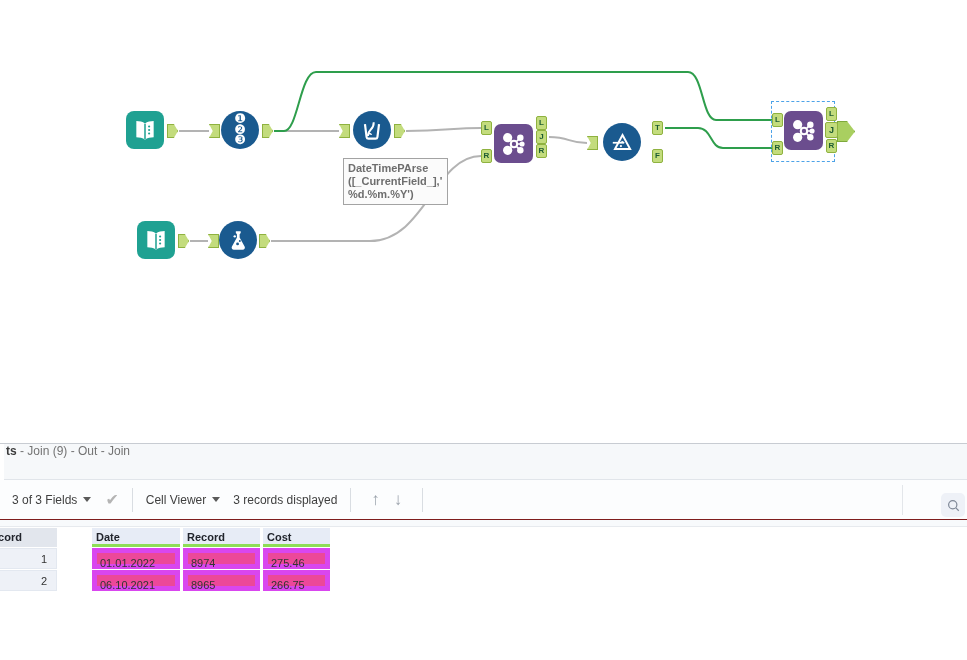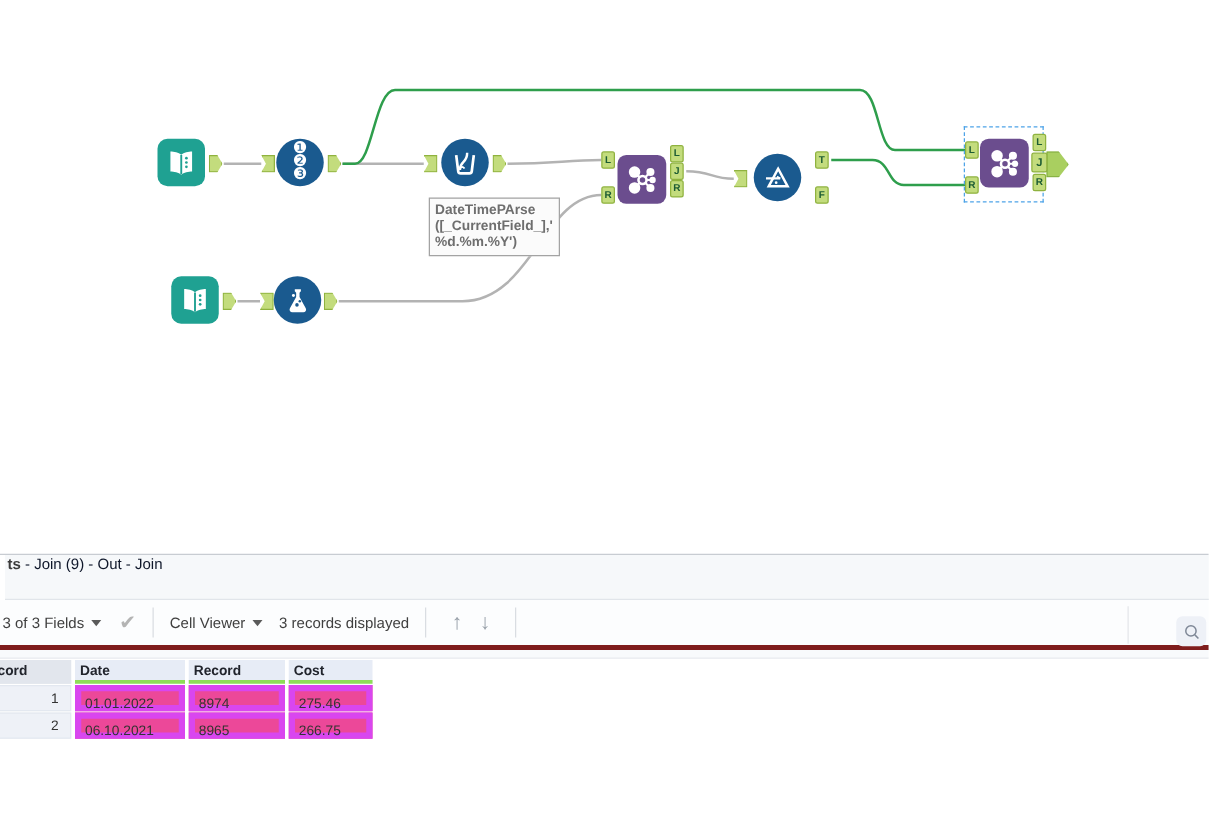--- a/index.html
+++ b/index.html
@@ -35,41 +35,41 @@
           font-size:11px;font-weight:bold;line-height:13px;padding:3px 4px;white-space:pre-line;}
 
   
   .results{position:absolute;left:0;top:443px;width:967px;height:217px;background:#fff;
            border-top:1px solid #c8ccd2;box-sizing:border-box;}
   .results .right-edge{position:absolute;right:1px;top:0;width:1px;height:83px;background:#dcdfe6;}
   .panel-title{position:absolute;left:4px;top:0;width:100%;height:36px;background:#f6f8fa;
            border-bottom:1px solid #e1e5ea;box-sizing:border-box;display:flex;align-items:flex-start;
            padding-left:2px;font-size:12px;}
   .panel-title .t-bold{font-weight:bold;color:#3c3c3c;}
-  .panel-title .t-rest{color:#0f172a;white-space:pre;}
+  .panel-title .t-rest{color:#737373;white-space:pre;}
 
   .toolbar{position:absolute;left:0;top:36px;width:100%;height:40px;background:#fcfdfe;
-           border-bottom:4px solid #7f1d1d;box-sizing:border-box;display:flex;align-items:center;
-           padding-left:2px;font-size:12px;color:#3f3f3f;}
+           border-bottom:1px solid #7f1d1d;box-sizing:border-box;display:flex;align-items:center;
+           padding-left:12px;font-size:12px;color:#3f3f3f;}
   .caret{width:0;height:0;border-left:4px solid transparent;border-right:4px solid transparent;
          border-top:5px solid #5a5a5a;margin-left:6px;display:inline-block;}
   .check{color:#b4b4b4;font-size:16px;margin-left:14px;}
   .tsep{width:1px;height:24px;background:#d9dde2;margin:0 13px;}
   .nav-arrow{color:#9aa2ab;font-size:17px;margin:0 7px;}
   .toolbar .far-sep{position:absolute;left:902px;top:5px;width:1px;height:30px;background:#e3e6ea;}
   .search-btn{position:absolute;right:2px;top:49px;width:24px;height:24px;border-radius:5px;
            background:#eef1f7;display:flex;align-items:center;justify-content:center;}
 
   .table-strip{position:absolute;left:0;top:76px;width:100%;height:7px;background:#f8fafc;
            border-bottom:1px solid #e7eaee;box-sizing:border-box;}
 
   .results-table{position:absolute;left:-20px;top:84px;font-size:11px;color:#333;}
   .trow{display:flex;margin-bottom:1px;}
   .trow .c{box-sizing:border-box;margin-right:3px;}
-  .c.w0{width:77px;} .c.w1{width:88px;} .c.w2{width:77px;} .c.w3{width:67px;}
+  .c.w0{width:77px;} .c.w1{width:88px;margin-left:32px;} .c.w2{width:77px;} .c.w3{width:67px;}
   .hrow .c{height:19px;background:#e7ecf6;font-weight:bold;color:#21242c;
            padding:3px 0 0 4px;border-bottom:3px solid #8ede57;}
   .hrow .c.rec{background:#e2e6ed;border-bottom:3px solid #e2e6ed;}
   .drow .c{height:21px;background:#ec4899;border:5px solid #d946ef;padding:4px 0 0 3px;}
   .drow .c.rec{background:#eef1f7;border:1px solid #e3e8f0;text-align:right;padding-right:9px;}
 </style>
 </head>
 <body>
 
 <div class="canvas">

